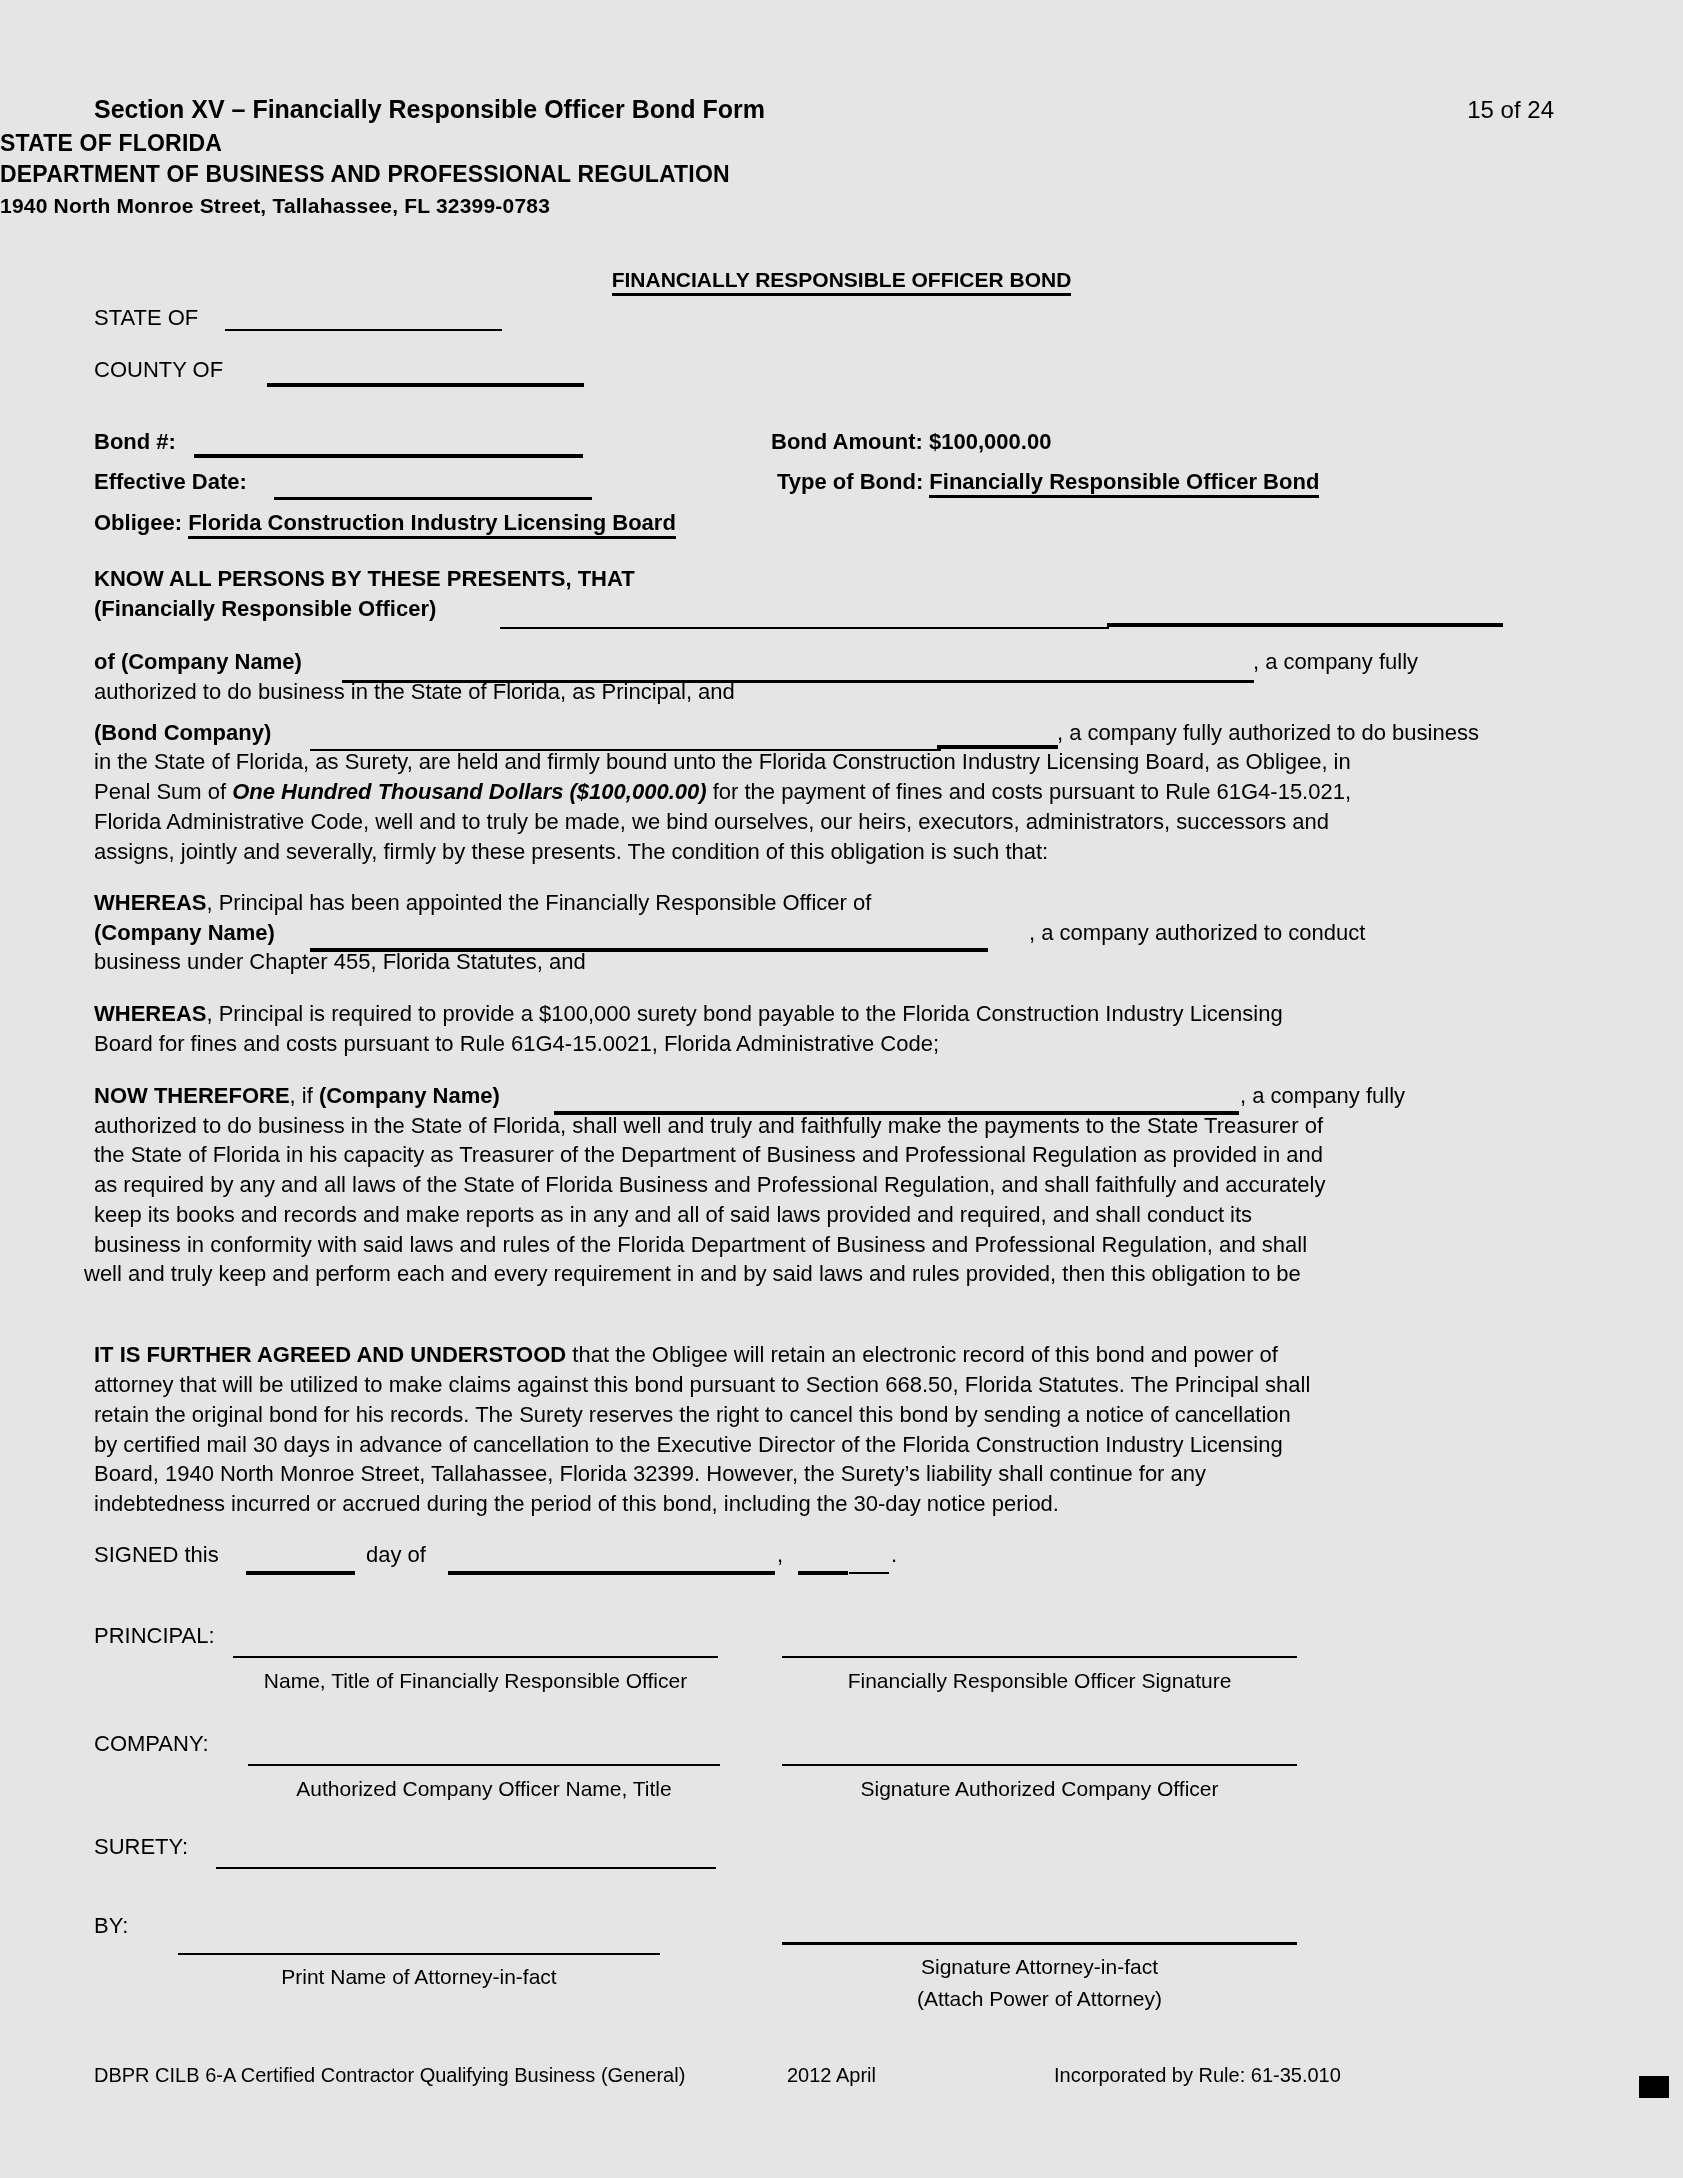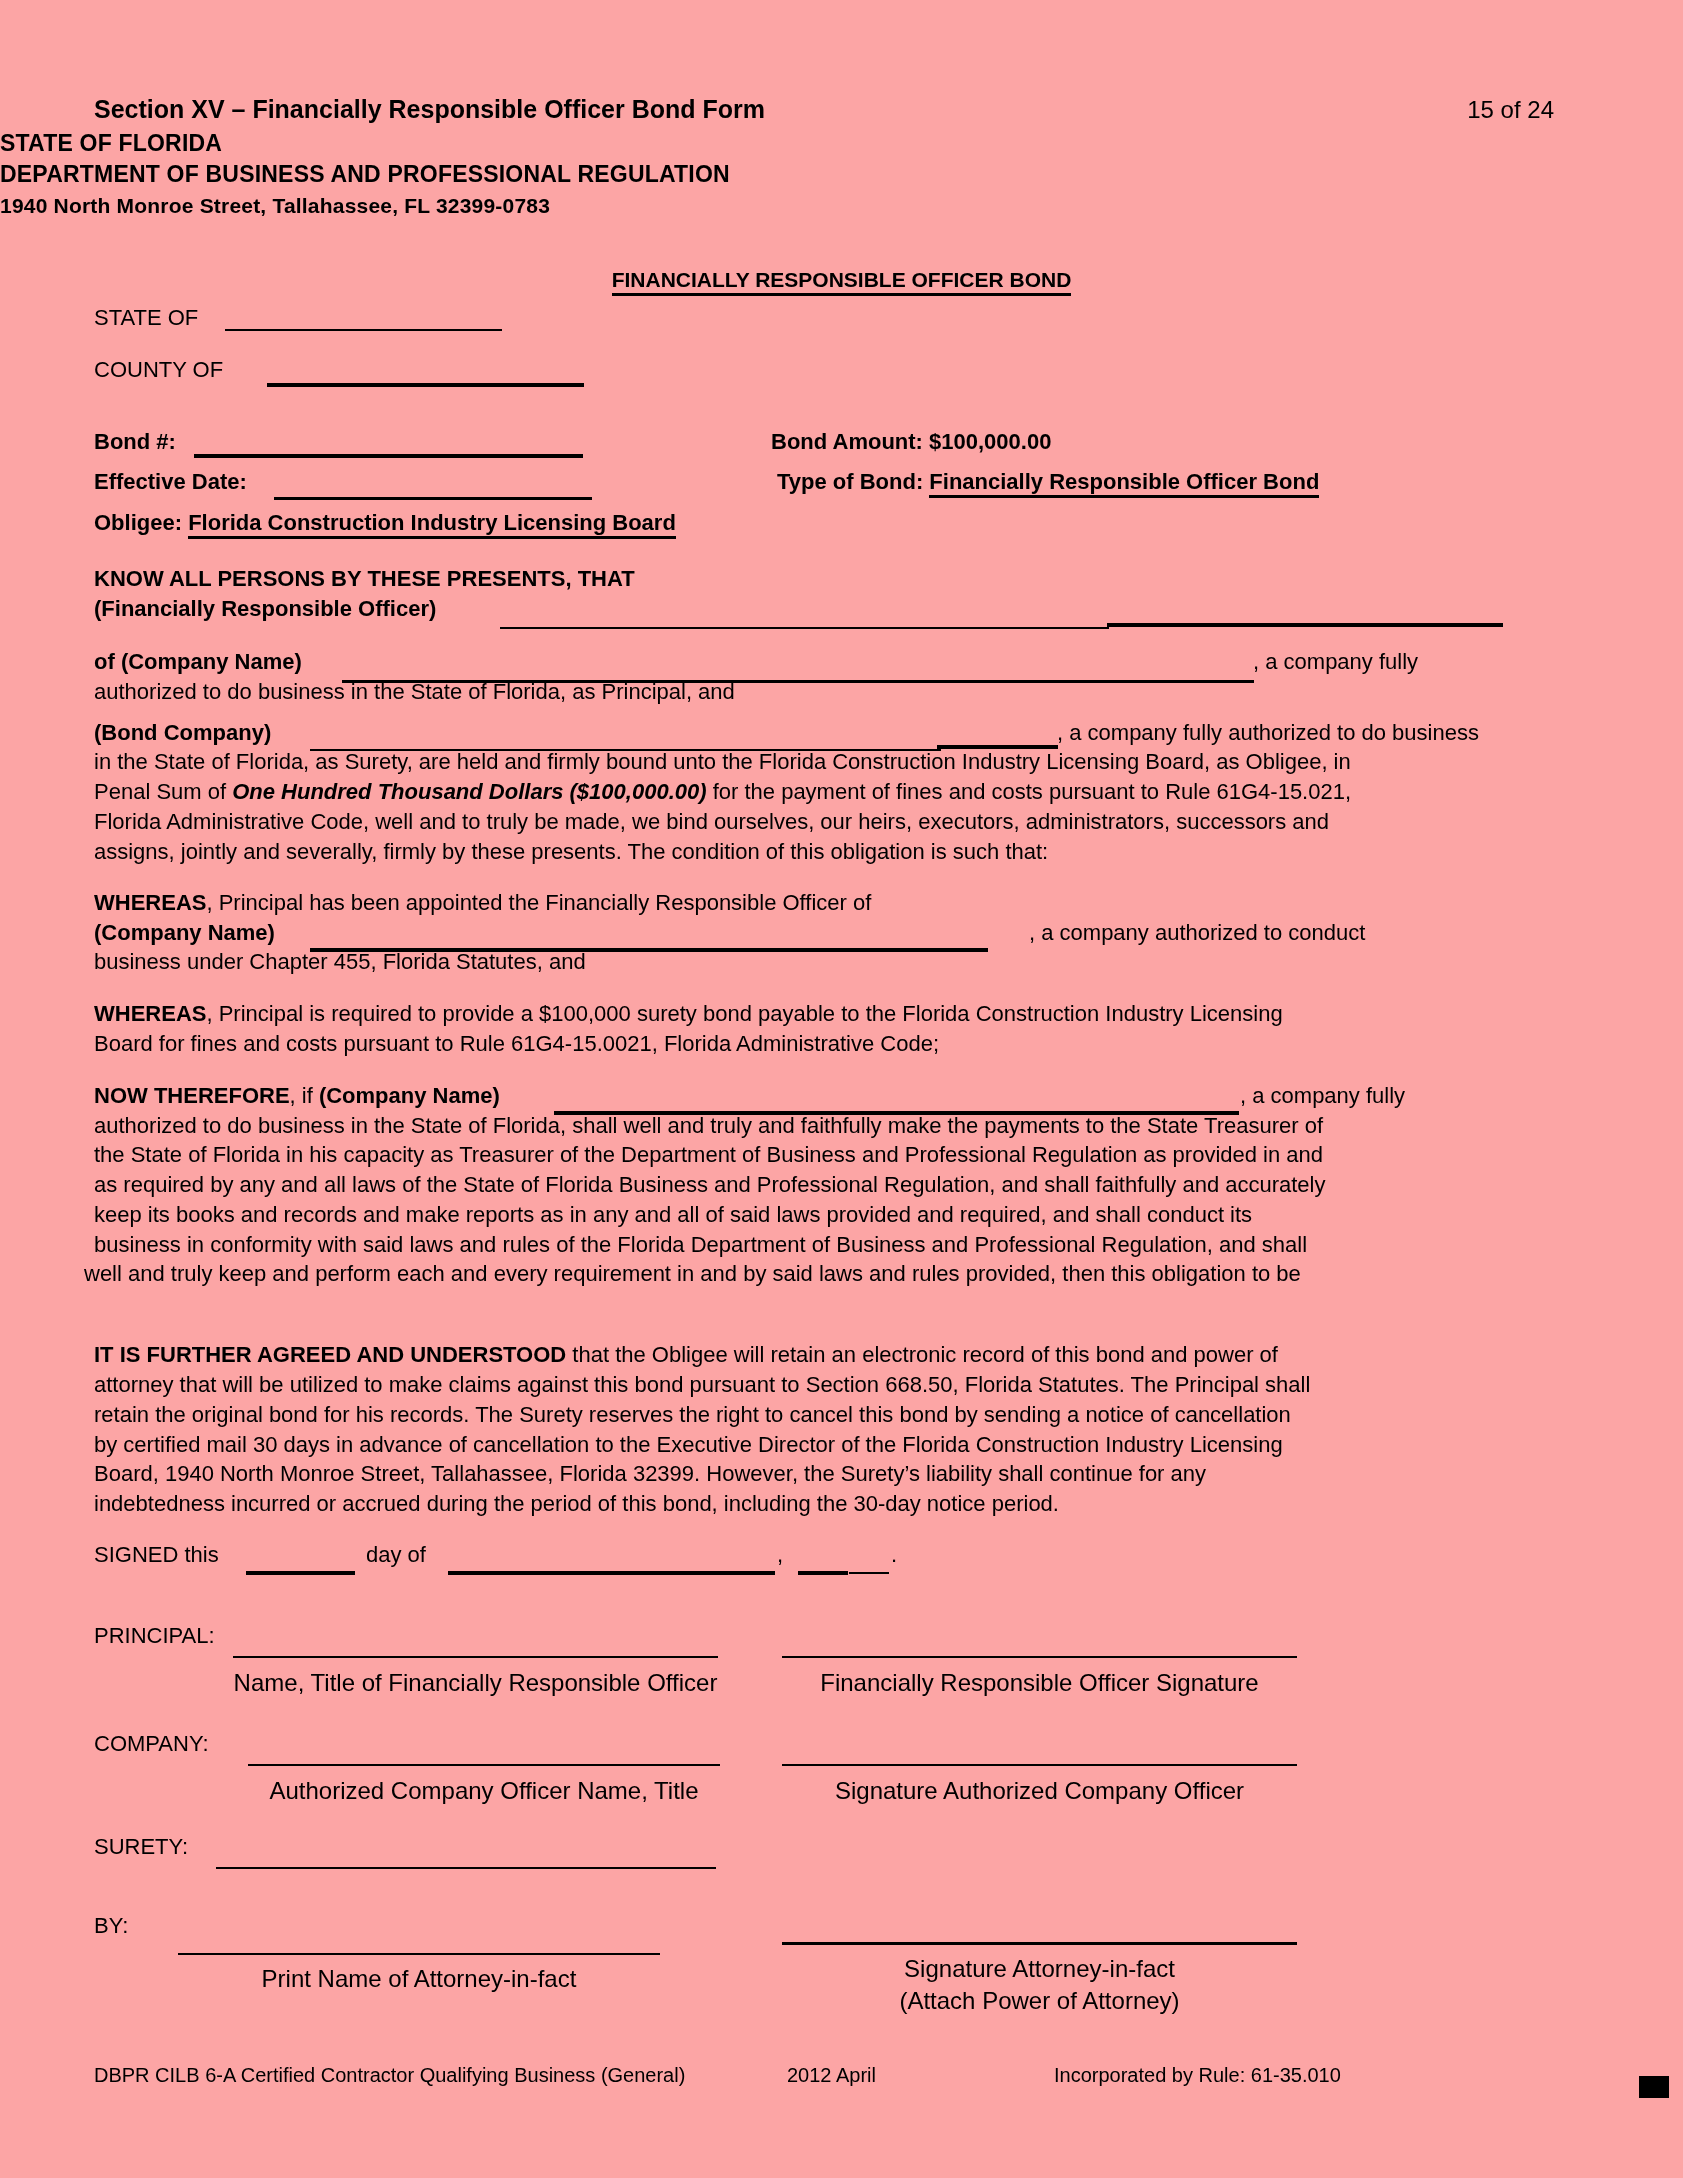--- a/index.html
+++ b/index.html
@@ -14,21 +14,21 @@
     font-family: "Liberation Sans", sans-serif;
     color: #000000;
     -webkit-font-smoothing: none;
   }
 
   .page {
     position: absolute;
     left: 0; top: 0;
     width: 1683px;
     height: 2178px;
-    background: #fca5a5;
+    background: #e5e5e5;
     overflow: hidden;
   }
 
   
   .hdr-row {
     position: absolute;
     left: 94px;
     top: 95px;
     width: 1460px;
     display: flex;
@@ -90,21 +90,21 @@
   .rule.thin  { height: 2px; }
 
   .u {
     border-bottom: 3px solid #000;
     padding-bottom: 1px;
   }
 
   
   .cap {
     position: absolute;
-    font-size: 24px;
+    font-size: 21px;
     text-align: center;
     white-space: nowrap;
   }
 
   .footer {
     position: absolute;
     top: 2064px;
     font-size: 20px;
     white-space: nowrap;
   }

